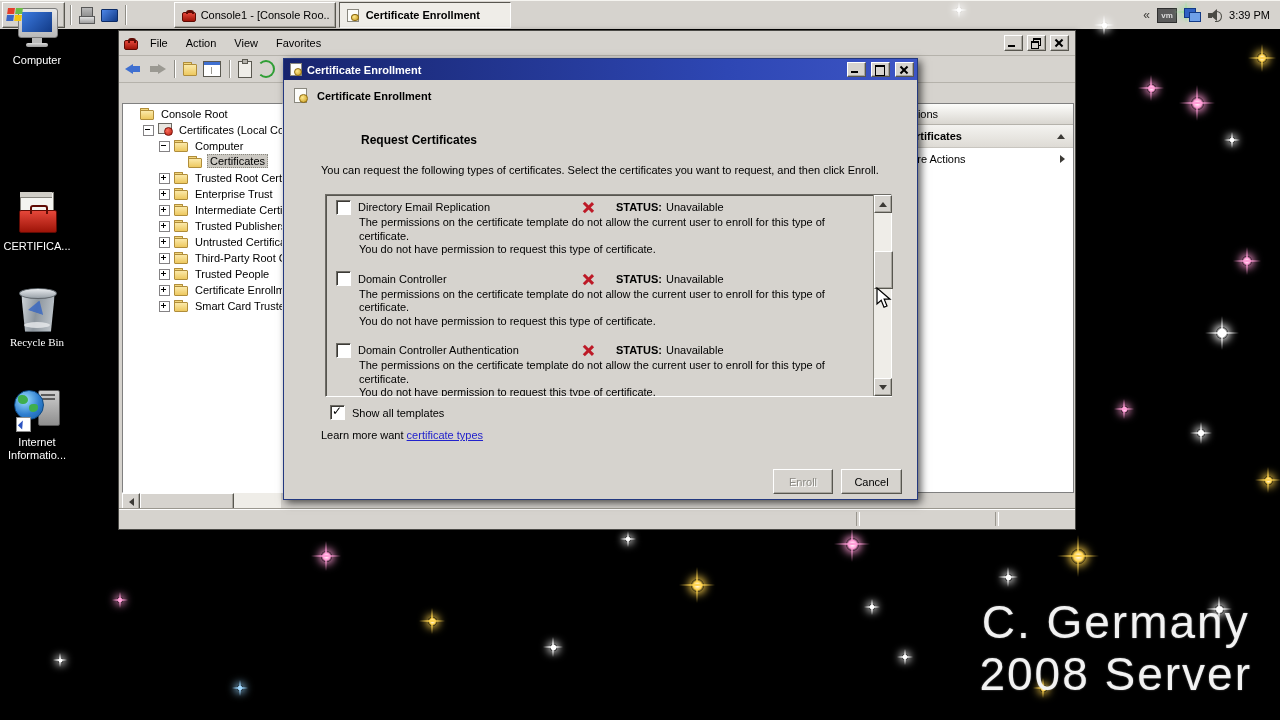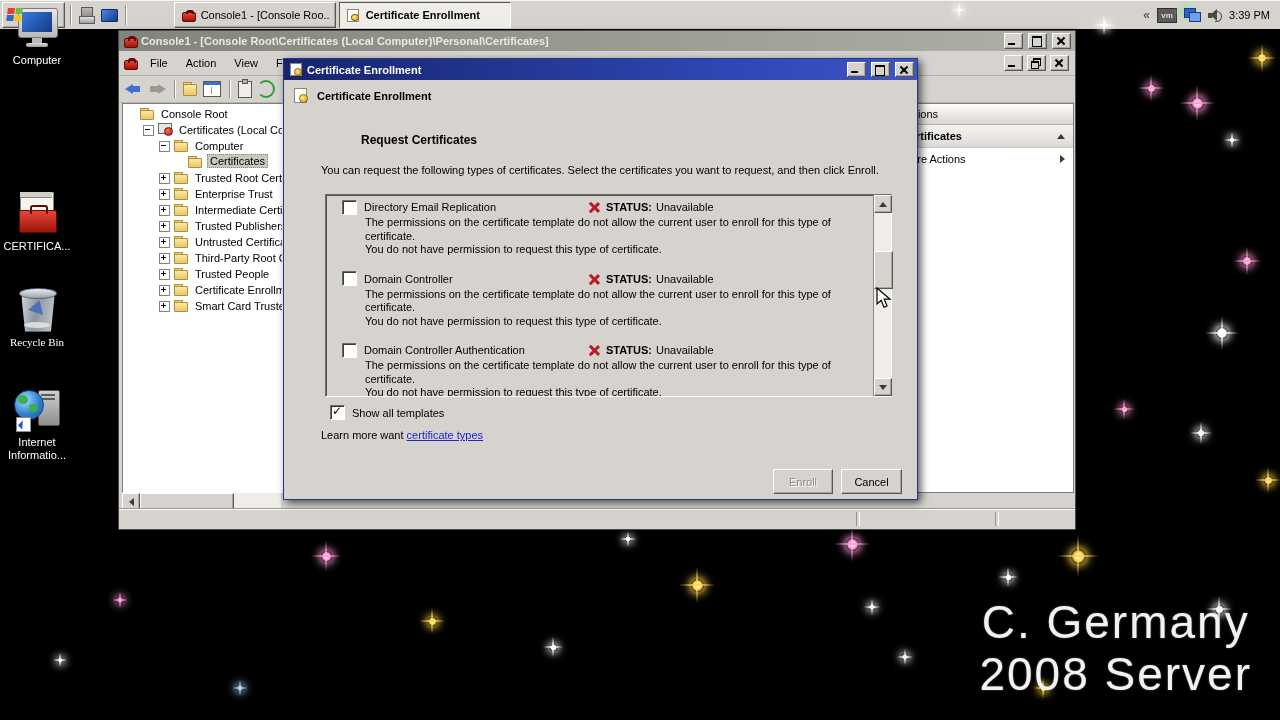--- a/index.html
+++ b/index.html
@@ -139,25 +139,25 @@
   #dlg-title .ttl{flex:1;}
   #dlg-title .winbtn{height:13px;}
   #dlg-header{height:31px;display:flex;align-items:center;gap:8px;padding:0 9px;}
   #dlg-header .htxt{font-weight:bold;}
   #dlg-heading{left:37px;top:74px;font-weight:bold;font-size:12px;margin-left:40px;}
   #dlg-desc{left:37px;top:105px;white-space:nowrap;}
   #cert-list{left:41px;top:135px;width:565px;height:201px;background:#d6d3ce;
       border-top:1px solid #6e6c66;border-left:1px solid #6e6c66;
       border-right:1px solid #fff;border-bottom:1px solid #fff;
       box-shadow:inset 1px 1px 0 #57554f;display:flex;}
-  #cert-items{flex:1;overflow:hidden;padding:4px 0 0 16px;border-right:1px solid #8a887f;}
+  #cert-items{flex:1;overflow:hidden;padding:4px 0 0 10px;border-right:1px solid #8a887f;}
   .cert-item{margin-bottom:14px;}
   .cert-item .row1{display:flex;align-items:center;gap:7px;height:16px;position:relative;}
   .cert-item .statusgrp{position:absolute;left:246px;display:flex;align-items:center;gap:4px;}
-  .cert-item .statusgrp b{margin-left:2px;}
+  .cert-item .statusgrp b{margin-left:18px;}
   .cert-item .desc{margin-left:23px;width:478px;line-height:13.5px;margin-top:1px;}
   #list-scrollbar{width:17px;background:#efede8;display:flex;flex-direction:column;}
   #list-scrollbar .track{flex:1;position:relative;}
   #list-scrollbar .thumb{position:absolute;left:0;top:38px;width:17px;height:36px;}
   #show-all{left:46px;top:346px;display:flex;align-items:center;gap:7px;}
   #learn-more{left:37px;top:370px;}
   #learn-more a{color:#2222cc;}
   .btn{height:23px;display:flex;align-items:center;justify-content:center;font-size:11px;}
   #btn-enroll{left:489px;top:410px;width:58px;color:#8c8a84;text-shadow:1px 1px 0 #fff;}
   #btn-cancel{left:557px;top:410px;width:59px;}
@@ -337,33 +337,20 @@
       <div class="abs" style="left:0;top:2px;width:28px;height:28px;border-radius:50%;background:radial-gradient(circle at 35% 32%,#9fe0ff,#2f7fd0 55%,#145a9e);border:1px solid #0e4a84;"></div>
       <div class="abs" style="left:4px;top:7px;width:10px;height:9px;background:#3fae4e;border-radius:40% 60% 50% 50%;"></div>
       <div class="abs" style="left:15px;top:16px;width:9px;height:8px;background:#3fae4e;border-radius:50% 40% 60% 50%;"></div>
       <div class="abs" style="left:2px;top:29px;width:13px;height:13px;background:#fff;border:1px solid #8a8a8a;"></div>
       <div class="abs" style="left:5px;top:34px;width:0;height:0;border-bottom:6px solid transparent;border-left:7px solid #2a52c0;transform:rotate(-45deg);"></div>
     </div>
     <div class="label" style="width:84px;">Internet Informatio...</div>
   </div>
 
   <div id="mmc" class="abs">
-    <div id="mmc-title">
-      <span class="redbox" style="width:14px;height:13px;display:inline-block;"></span>
-      <span class="ttl">Console1 - [Console Root\Certificates (Local Computer)\Personal\Certificates]</span>
-      <span class="winbtn raised">
-          <i class="abs g-min" style="inset:0;"></i>
-        </span>
-      <span class="winbtn raised">
-          <i class="abs g-max" style="inset:0;"></i>
-        </span>
-      <span class="winbtn raised">
-          <i class="abs g-close" style="inset:0;"></i>
-        </span>
-    </div>
 
     <div id="mmc-menubar">
       <span class="redbox" style="width:14px;height:13px;display:inline-block;margin-right:4px;"></span>
       <span class="menu">File</span>
       <span class="menu">Action</span>
       <span class="menu">View</span>
       <span class="menu">Favorites</span>
       <span class="abs" style="right:6px;top:4px;">
         <span class="winbtn raised"><i class="abs g-min" style="inset:0;"></i></span>
         <span class="winbtn raised"><i class="abs g-restore" style="inset:0;"></i></span>

